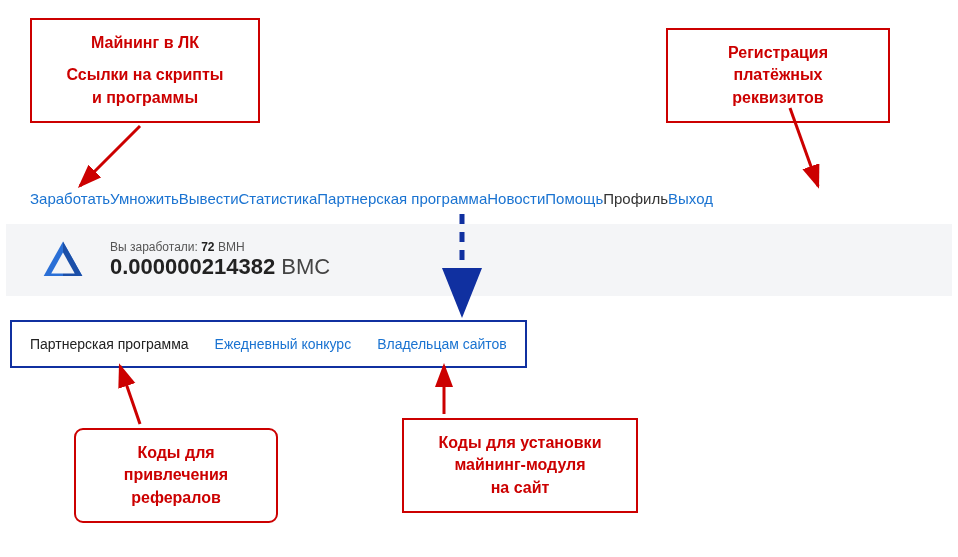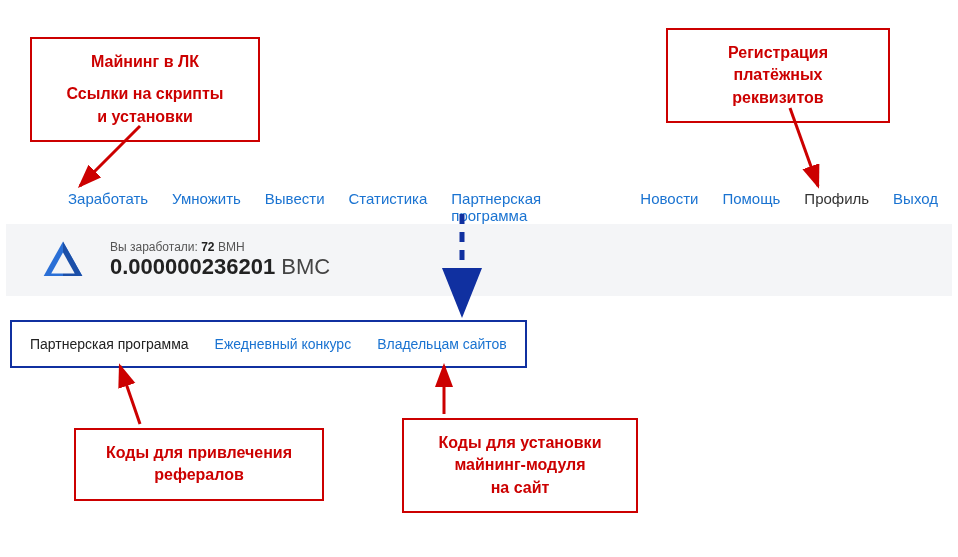--- a/index.html
+++ b/index.html
@@ -33,23 +33,21 @@
     pointer-events: none;
   }
 
   
   .nav {
     position: absolute;
     top: 190px;
     left: 30px;
     right: 20px;
     display: flex;
-    gap: 24px;
     font-size: 15px;
-    margin-left: 38px;
   }
   .nav a {
     color: #1a73d1;
     text-decoration: none;
     cursor: pointer;
   }
   .nav a.dark { color: #333; }
 
   
   .earn-bar {
@@ -122,34 +120,34 @@
     cursor: pointer;
   }
   .subtabs span.active {
     color: #222;
   }
 
 </style>
 </head>
 <body>
 
-<div class="callout" style="top:18px; left:30px; width:230px;margin-top:19px;">
+<div class="callout" style="top:18px; left:30px; width:230px;">
   <div>Майнинг в ЛК</div>
   <div style="height:10px"></div>
   <div>Ссылки на скрипты</div>
-  <div>и установки</div>
+  <div>и программы</div>
 </div>
 
 <div class="callout" style="top:28px; left:666px; width:224px;">
   <div>Регистрация</div>
   <div>платёжных</div>
   <div>реквизитов</div>
 </div>
 
-<div class="callout" style="top:428px; left:74px; width:250px;">
+<div class="callout" style="top:428px; left:74px; width:204px;border-radius:9px;">
   <div>Коды для привлечения</div>
   <div>рефералов</div>
 </div>
 
 <div class="callout" style="top:418px; left:402px; width:236px;">
   <div>Коды для установки</div>
   <div>майнинг-модуля</div>
   <div>на сайт</div>
 </div>
 
@@ -169,21 +167,21 @@
   <svg class="logo-tri" viewBox="0 0 100 100">
     <polygon points="50,6 96,88 4,88" fill="#2a6fd6"></polygon>
     <polygon points="50,6 96,88 50,88" fill="#1b4fa8"></polygon>
     <polygon points="50,32 78,82 22,82" fill="#f4f5f7"></polygon>
   </svg>
   <div class="earn-text">
     <div class="earn-small">
       <span>Вы заработали: </span><b>72</b><span> BMH</span>
     </div>
     <div class="earn-big">
-      <span>0.000000236201</span><span class="cur"> BMC</span>
+      <span>0.000000214382</span><span class="cur"> BMC</span>
     </div>
   </div>
 </div>
 
 <div class="subtabs">
   <span class="active">Партнерская программа</span>
   <span>Ежедневный конкурс</span>
   <span>Владельцам сайтов</span>
 </div>
 

